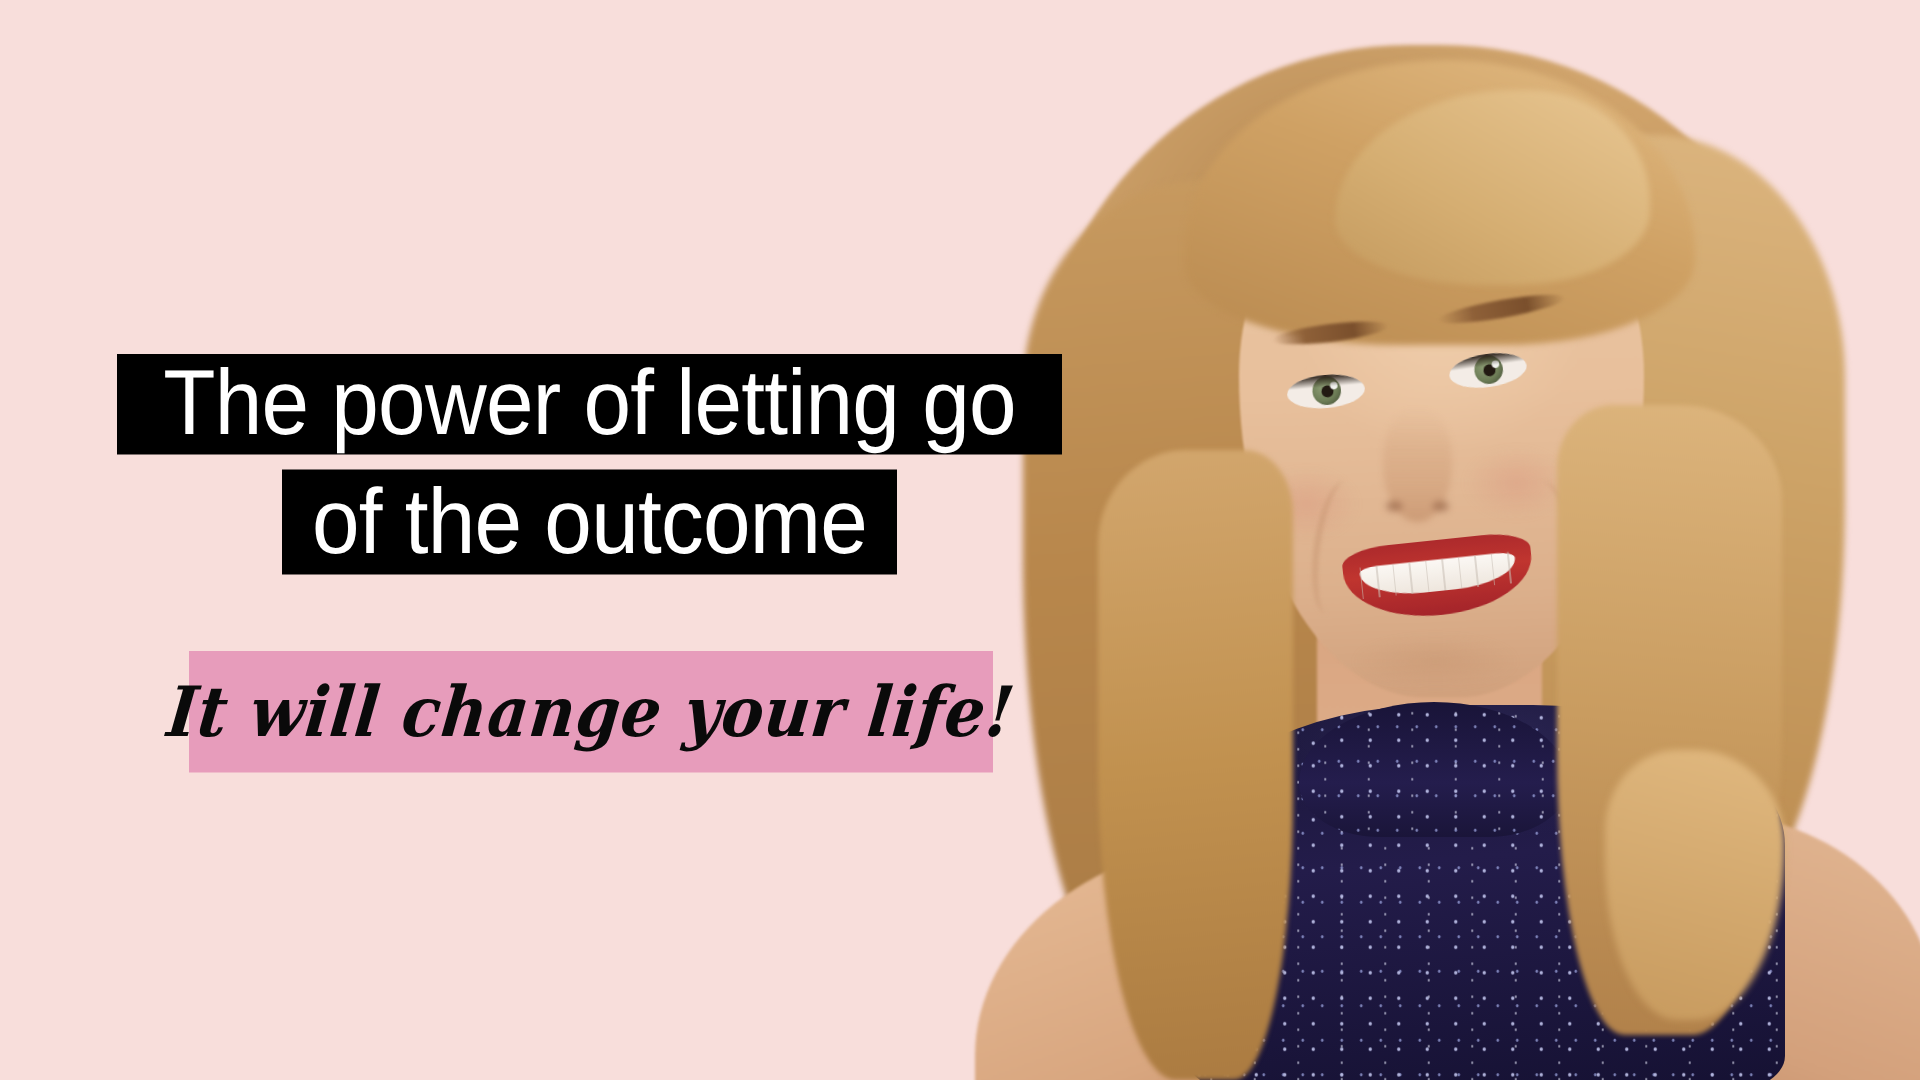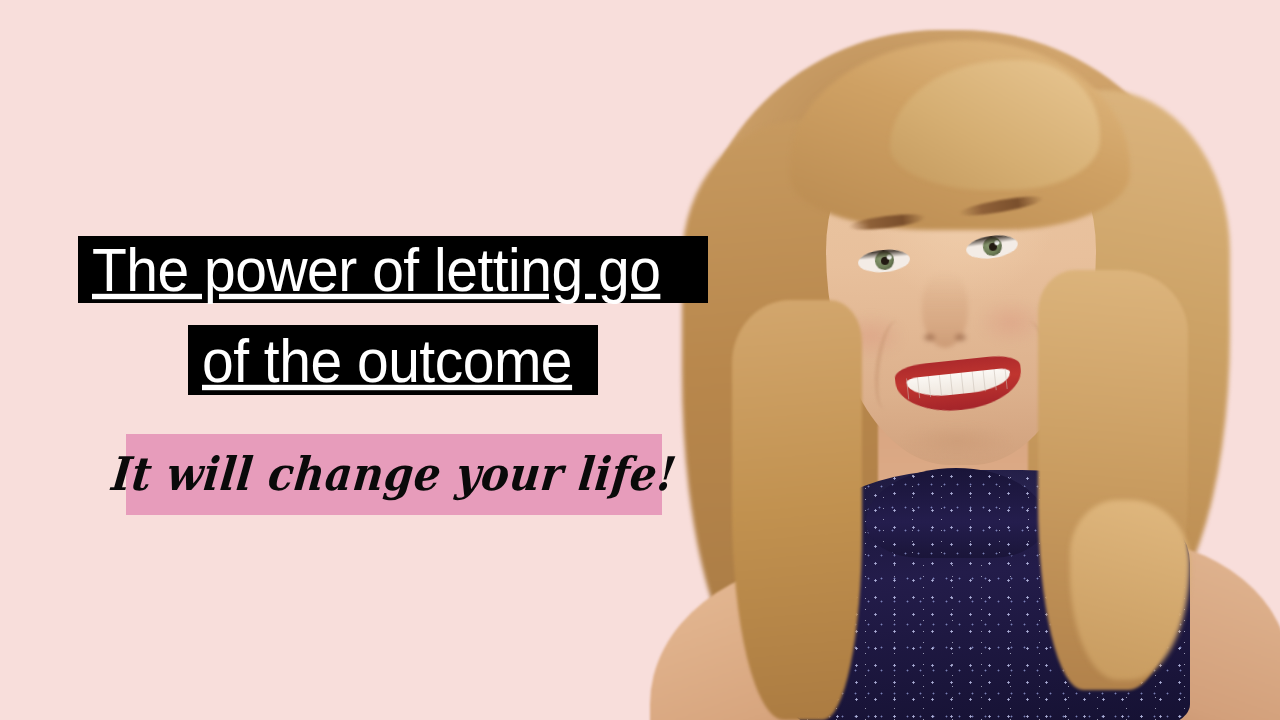--- a/index.html
+++ b/index.html
@@ -32,46 +32,44 @@
     width: 720px;
     height: 720px;
   }
 
   .title-bar {
     position: absolute;
     background: #000000;
     color: #ffffff;
     display: flex;
     align-items: center;
-    justify-content: flex-start;
+    justify-content: center;
     font-family: "Liberation Sans", sans-serif;
     font-weight: 400;
     letter-spacing: -0.5px;
     white-space: nowrap;
     box-sizing: border-box;
-    text-decoration: underline;
   }
 
   .title-bar-1 {
     left: 78px;
     top: 236px;
     width: 630px;
     height: 67px;
     font-size: 57px;
     padding: 0 14px;
   }
 
   .title-bar-2 {
     left: 188px;
     top: 313px;
     width: 410px;
     height: 70px;
     font-size: 57px;
     padding: 0 14px;
-    margin-top: 12px;
   }
 
   .title-bar .line-text {
     display: block;
     transform: scaleY(1.08);
     transform-origin: center;
     line-height: 1;
   }
 
   .subtitle-band {

